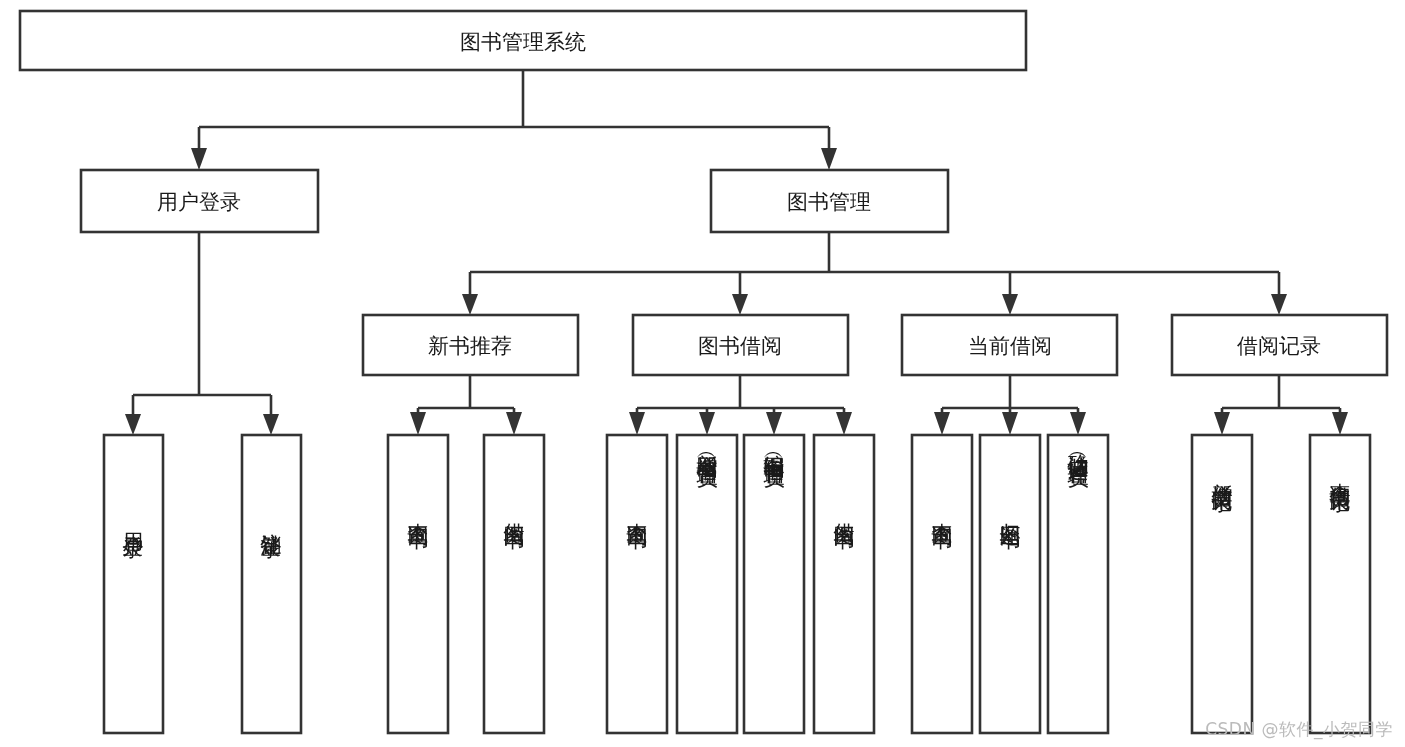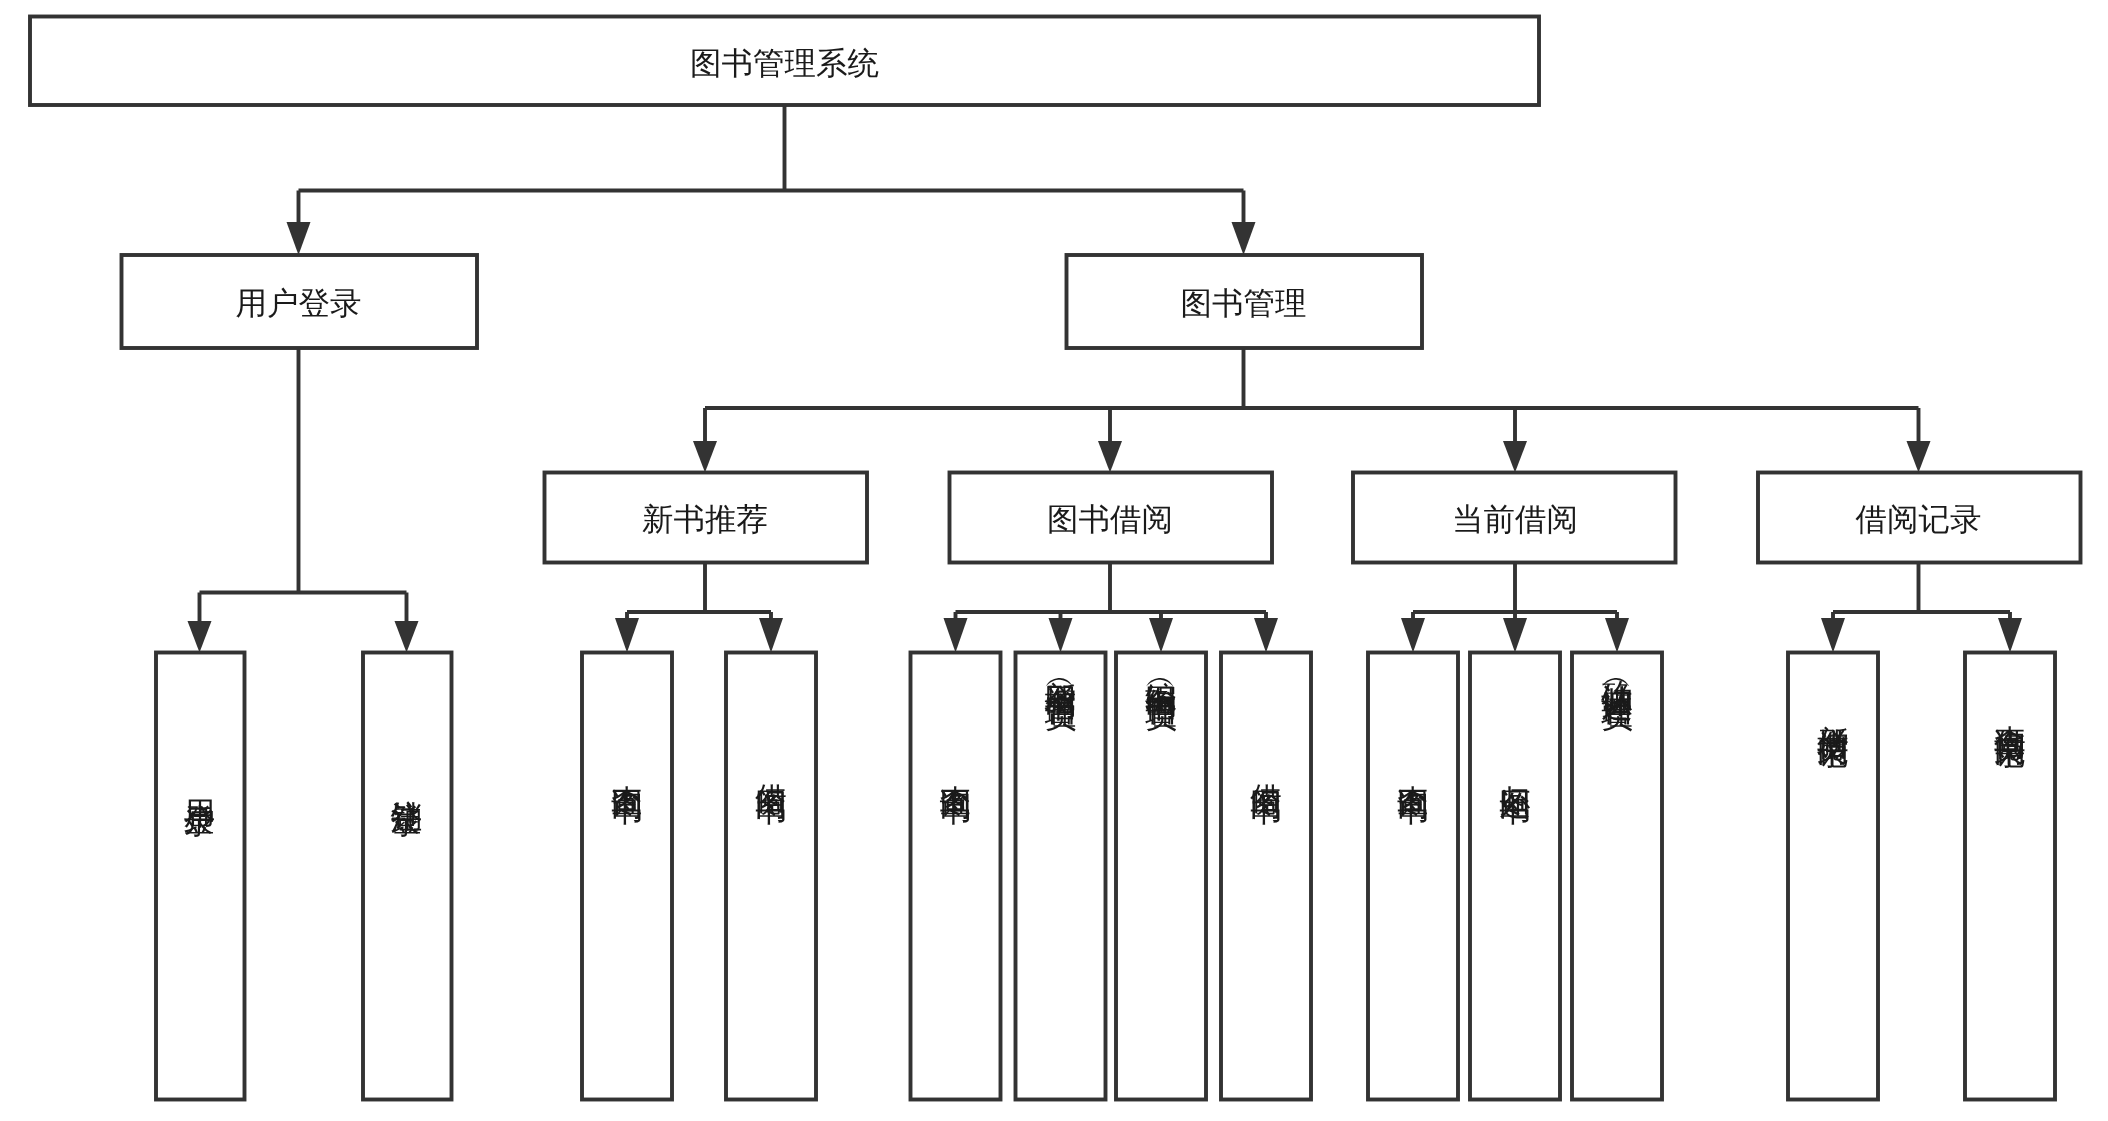--- a/index.html
+++ b/index.html
@@ -241,14 +241,15 @@
       <text class="leaf-label" x="1222" y="472" text-anchor="middle">新增借阅记录</text>
     </g>
 
     <g>
       <rect class="node-box" x="1310" y="435" width="60" height="298"></rect>
       <text class="leaf-label" x="1340" y="472" text-anchor="middle">查询借阅记录</text>
     </g>
 
   </svg>
 
+  <div class="watermark">CSDN @软件_小贺同学</div>
 
 </div>
 
 </body></html>

